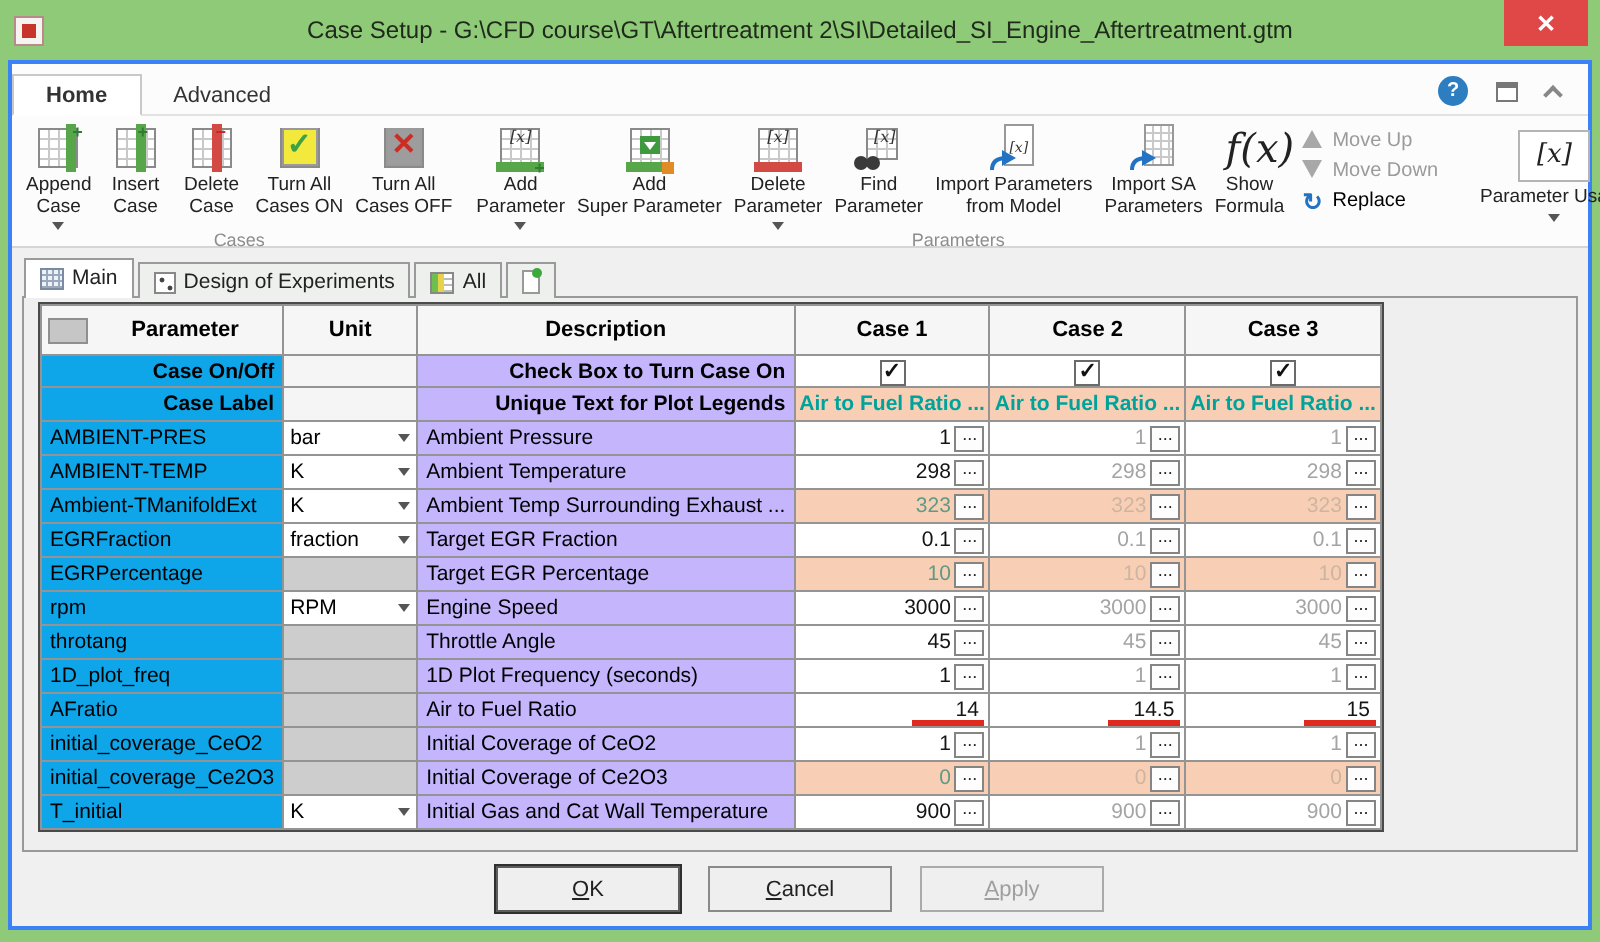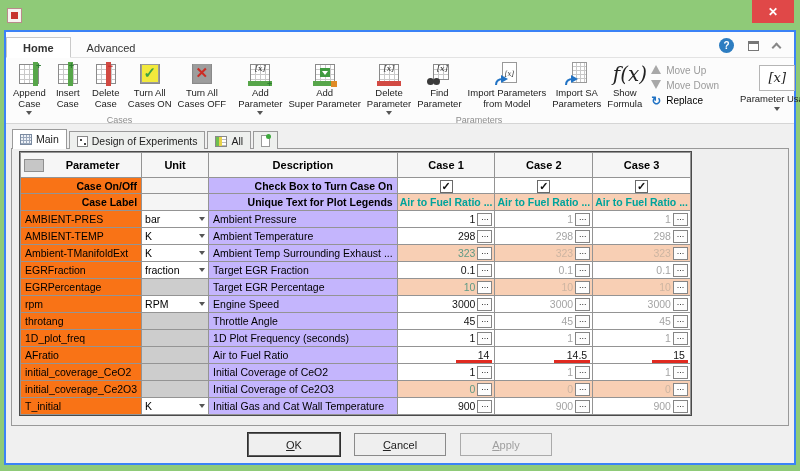--- a/index.html
+++ b/index.html
@@ -96,21 +96,21 @@
   .panel { position:absolute; top:24px; left:5px; right:5px; bottom:37px; border:1px solid #999; background:#efefef; }
 
   
   .tablewrap { position:absolute; top:2px; left:7px; border:1px solid #4a4a4a; background:#fff; }
   table { border-collapse:collapse; font-size:10.5px; table-layout:fixed; }
   th, td { border:1px solid #949494; height:16px; overflow:hidden; white-space:nowrap; }
   th { background:#f6f6f6; font-weight:bold; font-size:11px; height:24px; }
   .h-first { display:flex; align-items:center; height:24px; }
   .corner-box { width:20px; height:13px; background:#c6c6c6; border:1px solid #8f8f8f; margin-left:3px; }
   .h-first .htxt { flex:1; text-align:center; }
-  .pcell { background:#f97316; padding:0 4px; }
+  .pcell { background:#0ea5e9; padding:0 4px; }
   .ucell { background:#cdcdcd; }
   .ucell.combo { background:#fff; }
   .ucell.blank { background:#f5f5f5; }
   .combo-in { display:flex; align-items:center; padding:0 3px; height:16px; }
   .chev-dn { width:0; height:0; border-left:3px solid transparent; border-right:3px solid transparent; border-top:4px solid #555; margin-left:auto; }
   .dcell { background:#c4b5fd; padding:0 4px; }
   .boldright { font-weight:bold; text-align:right; }
   .vcell { background:#fff; position:relative; }
   .v-in { display:flex; align-items:center; justify-content:flex-end; gap:2px; padding:0 2px; height:16px; }
   .val { }
@@ -135,20 +135,21 @@
   .fbtn.default { outline:1px solid #2f2f2f; outline-offset:0px; border:1px solid #5c5c5c; }
   .fbtn.disabled { color:#9f9f9f; border-color:#aaa; }
 </style>
 </head>
 <body>
 
 <div class="window">
 
   <div class="titlebar">
     <div class="app-icon"></div>
+    <div class="title-text">Case Setup - G:\CFD course\GT\Aftertreatment 2\SI\Detailed_SI_Engine_Aftertreatment.gtm</div>
     <div class="close-btn">✕</div>
   </div>
 
   <div class="main">
 
     <div class="ribbon-tabs">
       <div class="rtab active">Home</div>
       <div class="rtab">Advanced</div>
       <div class="rt-right">
         <div class="help-ic">?</div>

